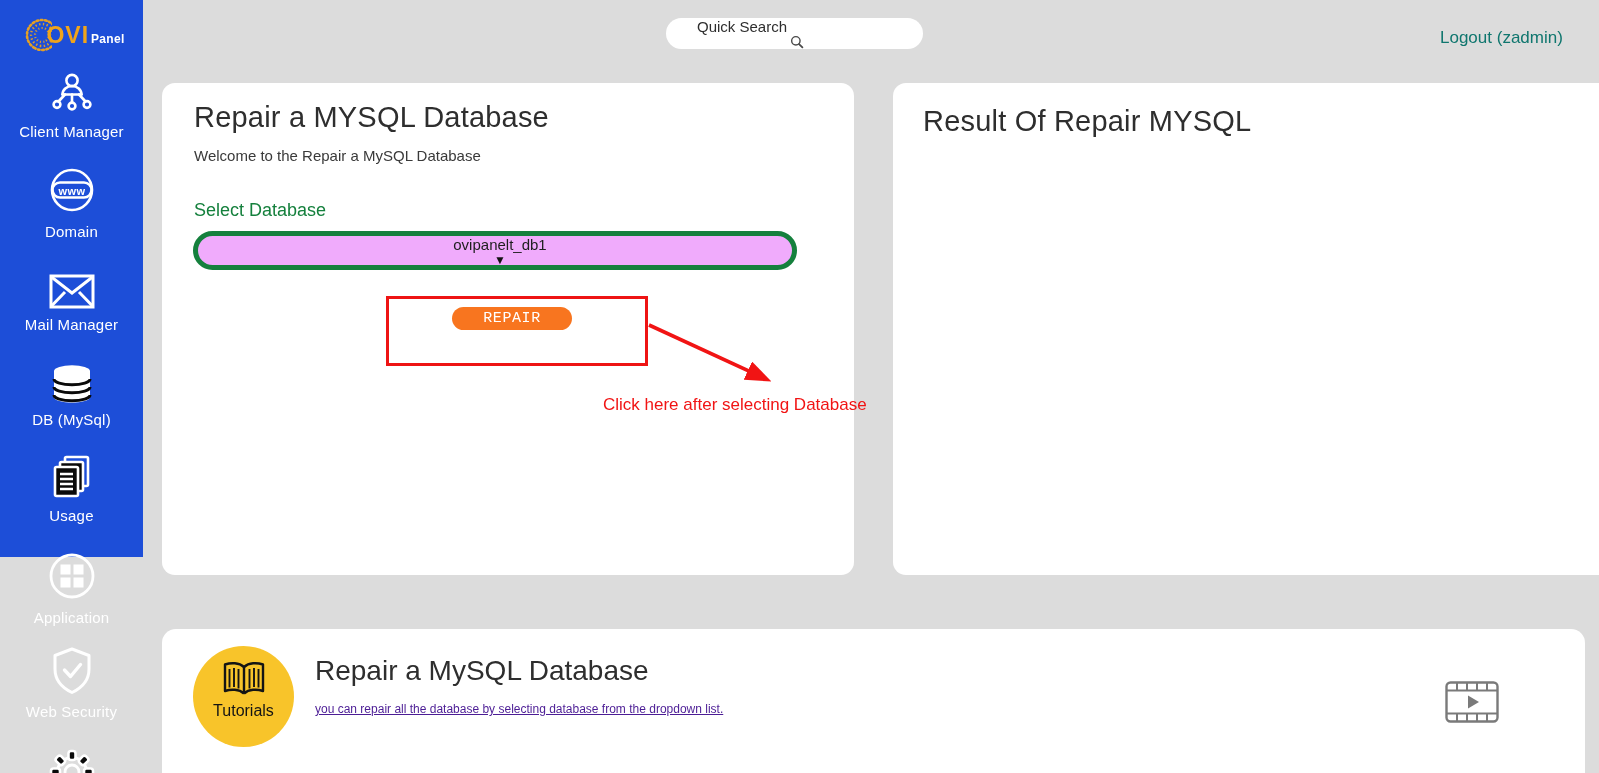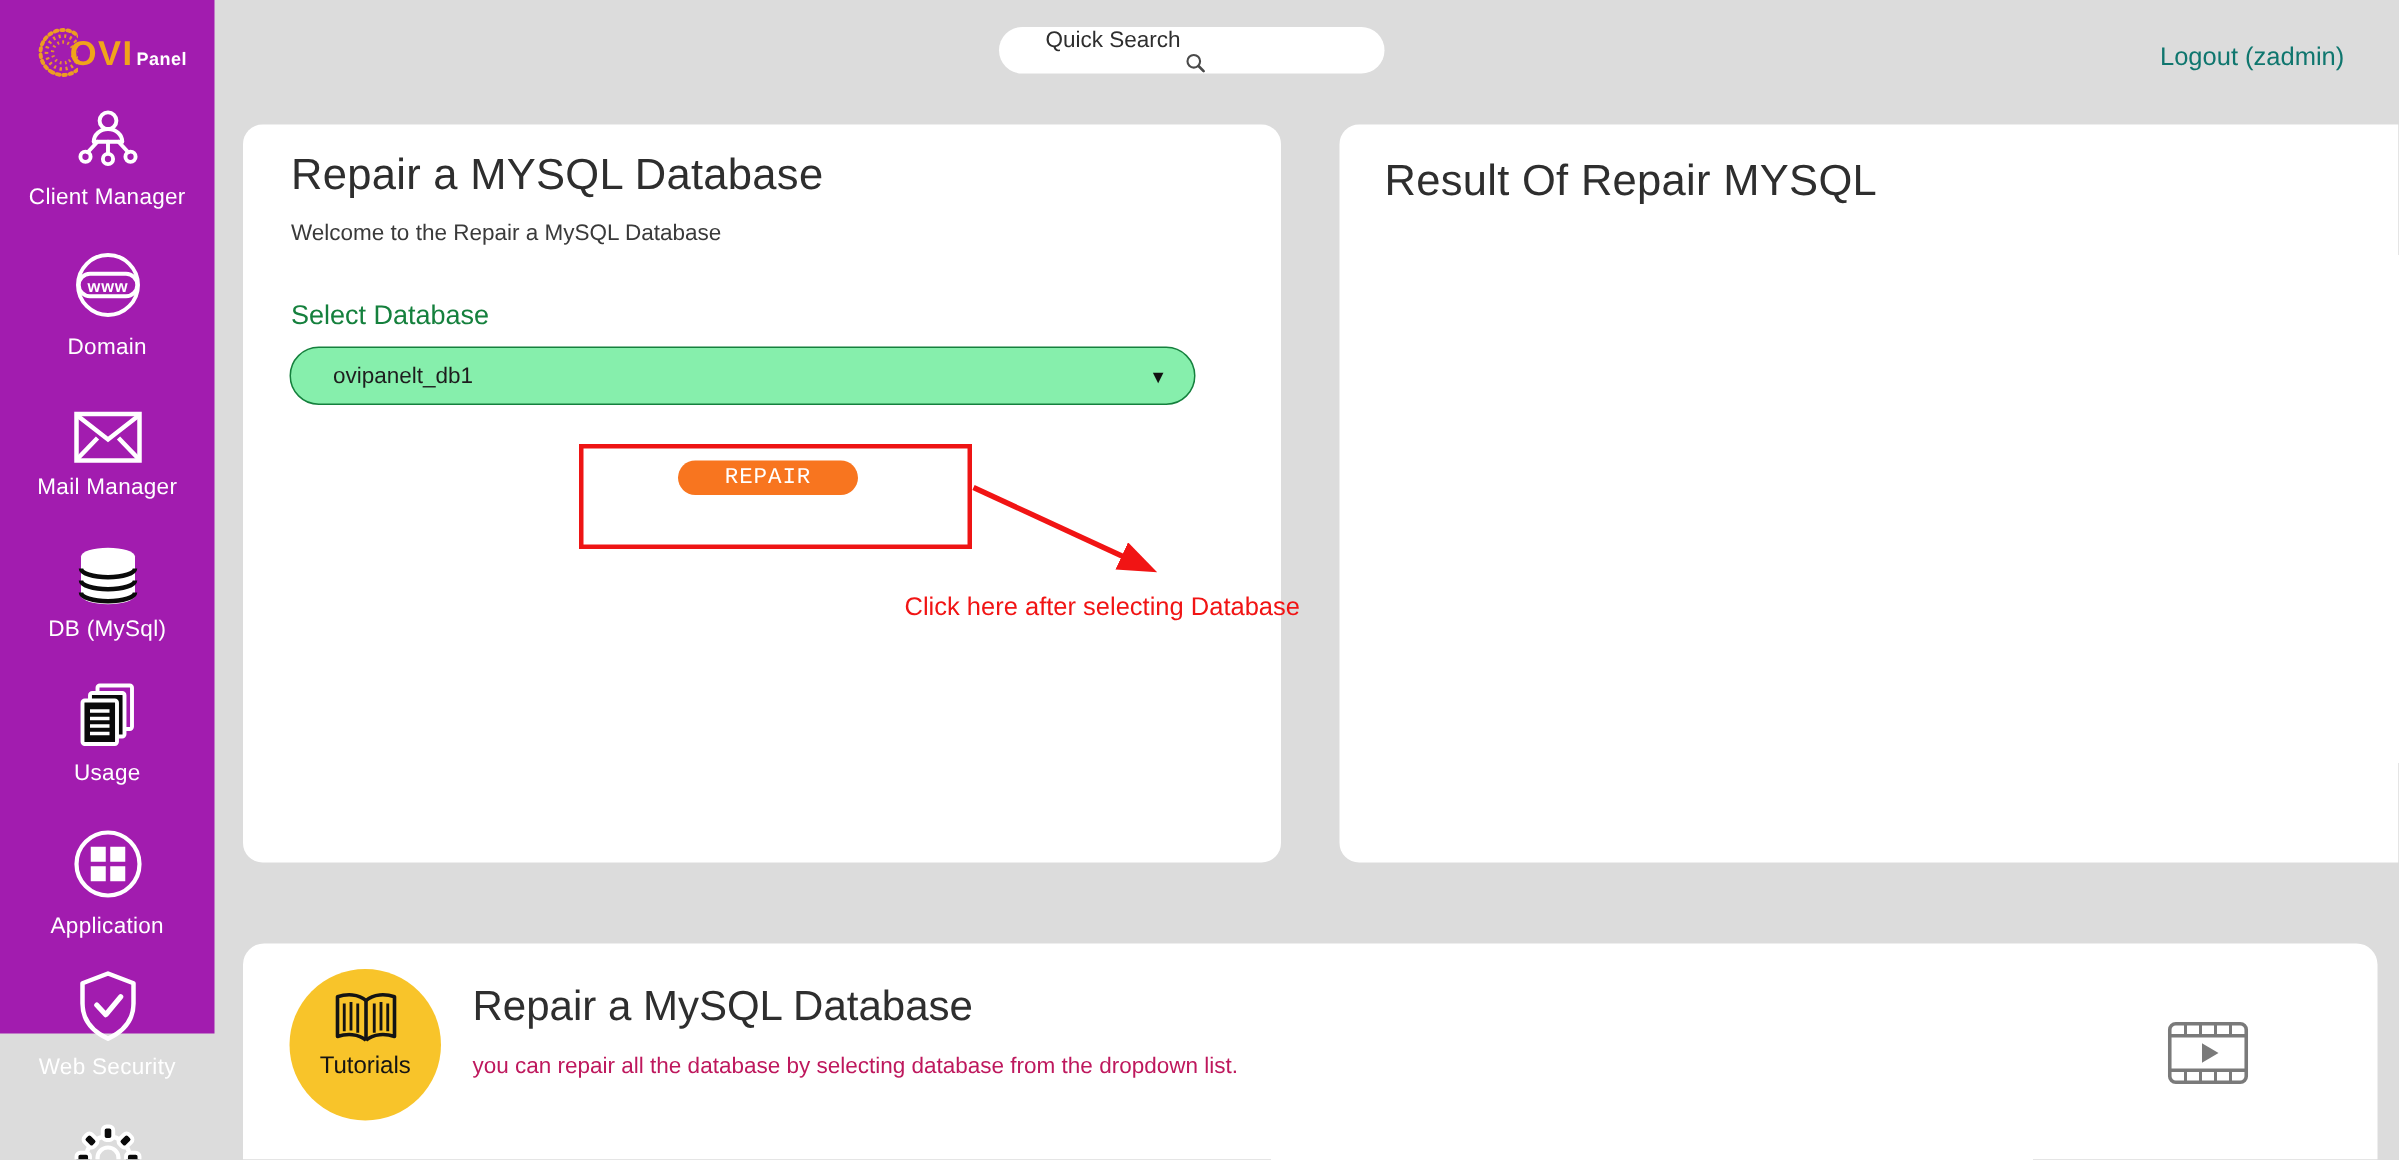--- a/index.html
+++ b/index.html
@@ -1,21 +1,21 @@
 <!DOCTYPE html>
 <html><head>
 <meta charset="utf-8">
 <style>
   * { margin:0; padding:0; box-sizing:border-box; }
   html,body { width:1599px; height:773px; overflow:hidden; }
   body { font-family:"Liberation Sans", sans-serif; background:#dcdcdc; }
   #app { position:relative; width:1599px; height:773px; background:#dcdcdc; overflow:hidden; }
 
   
-  .sidebar { position:absolute; left:0; top:0; width:143px; height:689px; background:#a21caf; z-index:5; }
+  .sidebar { position:absolute; left:0; top:0; width:143px; height:557px; background:#1d4ed8; z-index:5; }
   .logo { position:absolute; top:13px; left:0; width:143px; height:44px; display:flex; align-items:center; justify-content:center; }
   .logo-burst { margin-right:-6px; }
   .logo-main { color:#f0a41b; font-size:23px; font-weight:700; letter-spacing:1px; }
   .logo-sub { color:#ffffff; font-size:12px; font-weight:700; margin-left:2px; margin-top:7px; letter-spacing:.3px; }
   .side-item { position:absolute; left:0; width:143px; text-align:center; cursor:pointer; }
   .side-item svg { display:block; margin:0 auto; }
   .side-label { display:block; color:#ffffff; font-size:15px; font-weight:500; margin-top:7px; letter-spacing:.2px; }
 
   
   .search-pill { position:absolute; left:666px; top:18px; width:257px; height:31px; background:#ffffff;
@@ -30,39 +30,39 @@
   .card-repair { left:162px; top:83px; width:692px; height:492px; }
   .card-result { left:893px; top:83px; width:772px; height:492px; }
   .card-tutorial { left:162px; top:629px; width:1423px; height:168px; border-radius:14px; }
 
   .h1 { font-size:29px; font-weight:500; color:#2e2e2e; letter-spacing:.2px; }
   .card-repair .h1 { position:absolute; left:32px; top:18px; }
   .card-result .h1 { position:absolute; left:30px; top:22px; }
   .subtitle { position:absolute; left:32px; top:64px; font-size:15px; color:#3a3a3a; }
 
   .select-label { position:absolute; left:32px; top:117px; font-size:18px; color:#15803d; }
-  .select-box { position:absolute; left:31px; top:148px; width:604px; height:39px; border:1px solid #15803d;
-                border-radius:20px; background:#86efac; display:flex; align-items:center; padding:0 18px 0 28px; cursor:pointer; }
+  .select-box { position:absolute; left:31px; top:148px; width:604px; height:39px; border:5px solid #15803d;
+                border-radius:20px; background:#f0abfc; display:flex; align-items:center; padding:0 18px 0 28px; cursor:pointer;flex-direction:column; }
   .select-value { flex:1; font-size:15px; color:#1e1e1e; }
   .select-caret { font-size:12px; color:#111; }
 
   .red-box { position:absolute; left:224px; top:213px; width:262px; height:70px; border:3px solid #ee1414; }
   .repair-btn { position:absolute; left:290px; top:224px; width:120px; height:23px; border:none; border-radius:20px;
                 background:#f8751f; color:#ffffff; font-size:15px; letter-spacing:.6px; cursor:pointer;
                 font-family:Liberation Mono, monospace; }
   .arrow-svg { position:absolute; left:0; top:0; width:692px; height:492px; pointer-events:none; }
   .annotation { position:absolute; left:441px; top:312px; font-size:17px; color:#f11414; white-space:nowrap; }
 
   
   .tut-badge { position:absolute; left:31px; top:17px; width:101px; height:101px; border-radius:50%;
                background:#f8c42a; text-align:center; }
   .tut-badge svg { display:block; margin:14px auto 0; }
   .tut-badge-label { display:block; font-size:16px; font-weight:500; color:#141414; margin-top:2px; }
   .tut-title { position:absolute; left:153px; top:26px; font-size:28px; font-weight:500; color:#2e2e2e; }
-  .tut-desc { position:absolute; left:153px; top:73px; font-size:15px; color:#be185d; }
+  .tut-desc { position:absolute; left:153px; top:73px; font-size:12px; color:#4c1d95;text-decoration:underline; }
   .film-icon { position:absolute; left:1283px; top:52px; cursor:pointer; }
 </style>
 </head>
 <body>
 
 <div id="app">
 
   <nav class="sidebar">
     <div class="logo">
       <svg class="logo-burst" width="34" height="38" viewBox="0 0 34 38">

